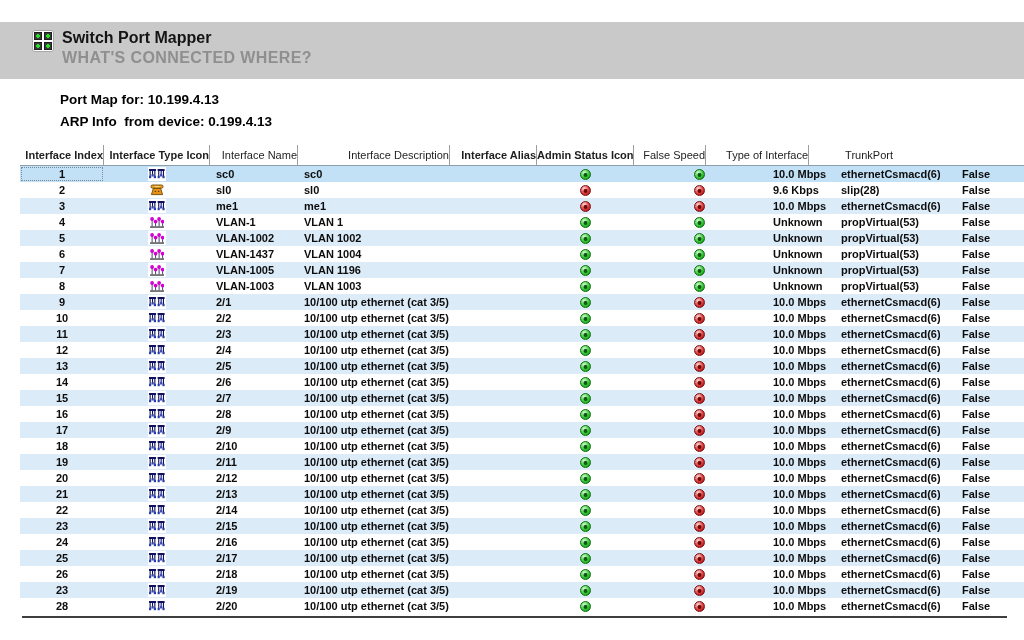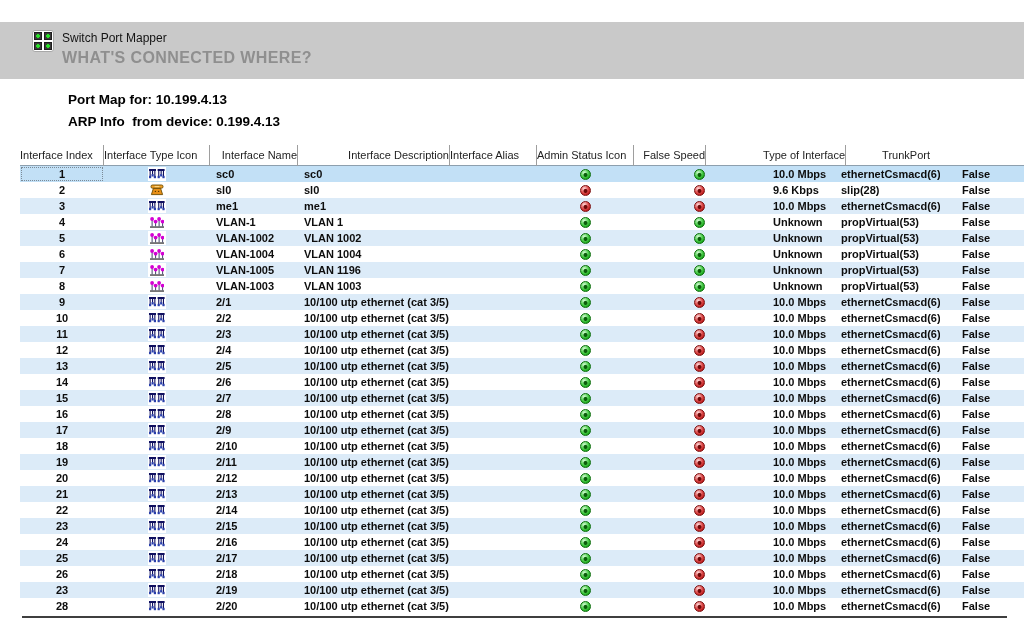--- a/index.html
+++ b/index.html
@@ -19,24 +19,24 @@
     background:#ffffff;border:1px solid #a8a8a8;border-radius:3px;
     display:grid;grid-template-columns:8px 8px;grid-template-rows:8px 8px;
     gap:2px;justify-content:center;align-content:center;box-sizing:border-box;
   }
   .app-icon i{
     display:block;
     background:radial-gradient(circle at 50% 50%, #2ae02a 0 1.7px, #3a3a3a 1.8px);
     border:1px solid #1d1d1d;box-sizing:border-box;
   }
   .band-titles{position:absolute;left:62px;top:6px;}
-  .band-title{font-size:12px;font-weight:normal;color:#141414;line-height:20px;}
+  .band-title{font-size:16px;font-weight:bold;color:#141414;line-height:20px;}
   .band-subtitle{font-size:16px;font-weight:bold;color:#8f8f8f;line-height:16px;letter-spacing:.4px;margin-top:2px;}
   
-  .info-line{position:absolute;left:60px;font-size:13.5px;font-weight:bold;color:#000;white-space:pre;margin-left:8px;}
+  .info-line{position:absolute;left:60px;font-size:13.5px;font-weight:bold;color:#000;white-space:pre;}
   #port-map-line{top:92px;}
   #arp-line{top:114px;}
   
   .tbl{position:absolute;left:20px;top:145px;width:1004px;}
   .hrow{display:flex;height:21px;align-items:center;background:#fff;}
   .hcell{
     box-sizing:border-box;height:21px;line-height:20px;
     font-size:11px;font-weight:normal;color:#1e1e1e;
     border-right:1px solid #9e9e9e;white-space:nowrap;overflow:hidden;text-align:right;
   }
@@ -59,23 +59,23 @@
   .c1{width:106px;justify-content:center;}
   .c2{width:88px;padding-left:6px;}
   .c3{width:152px;padding-left:6px;}
   .c4{width:87px;justify-content:center;}
   .c5{width:97px;justify-content:center;}
   .c6{width:131px;justify-content:center;}
   .c7{width:72px;padding-left:8px;}
   .c8{width:103px;padding-left:4px;}
   .c9{width:84px;padding-left:22px;}
   .hcell.c2,.hcell.c3{padding-left:6px;}
-  .hcell.c0,.hcell.c1,.hcell.c4,.hcell.c5,.hcell.c6{text-align:left;}
+  .hcell.c0,.hcell.c1,.hcell.c4,.hcell.c5,.hcell.c6{text-align:right;font-weight:bold;}
   .hcell.c7{padding-left:8px;}
-  .hcell.c8{padding-left:4px;margin-left:37px;}
+  .hcell.c8{padding-left:4px;}
   .hcell.c9{padding-left:7px;}
   
   .icon-box{
     width:18px;height:14px;background:#ffffff;
     display:flex;align-items:center;justify-content:center;
   }
   .icon-box svg{display:block;}
   
   .dot{width:11px;height:11px;border-radius:50%;display:inline-block;box-sizing:border-box;}
   .dot.green{
@@ -298,21 +298,21 @@
               <rect x="5.1" y="6.4" width="1" height="4" fill="#44446e"></rect>
               <rect x="8.6" y="4" width="1" height="6.4" fill="#44446e"></rect>
               <rect x="12.1" y="6.4" width="1" height="4" fill="#44446e"></rect>
               <circle cx="2.1" cy="3" r="1.9" fill="#d400d4"></circle>
               <circle cx="5.6" cy="5.6" r="1.9" fill="#d400d4"></circle>
               <circle cx="9.1" cy="3" r="1.9" fill="#d400d4"></circle>
               <circle cx="12.6" cy="5.6" r="1.9" fill="#d400d4"></circle>
             </svg>
           </span>
     </div>
-    <div class="bcell c2">VLAN-1004</div>
+    <div class="bcell c2">VLAN-1437</div>
     <div class="bcell c3">VLAN 1004</div>
     <div class="bcell c4"></div>
     <div class="bcell c5">
       <span class="dot green"></span>
     </div>
     <div class="bcell c6">
       <span class="dot green"></span>
     </div>
     <div class="bcell c7">Unknown</div>
     <div class="bcell c8">propVirtual(53)</div>

